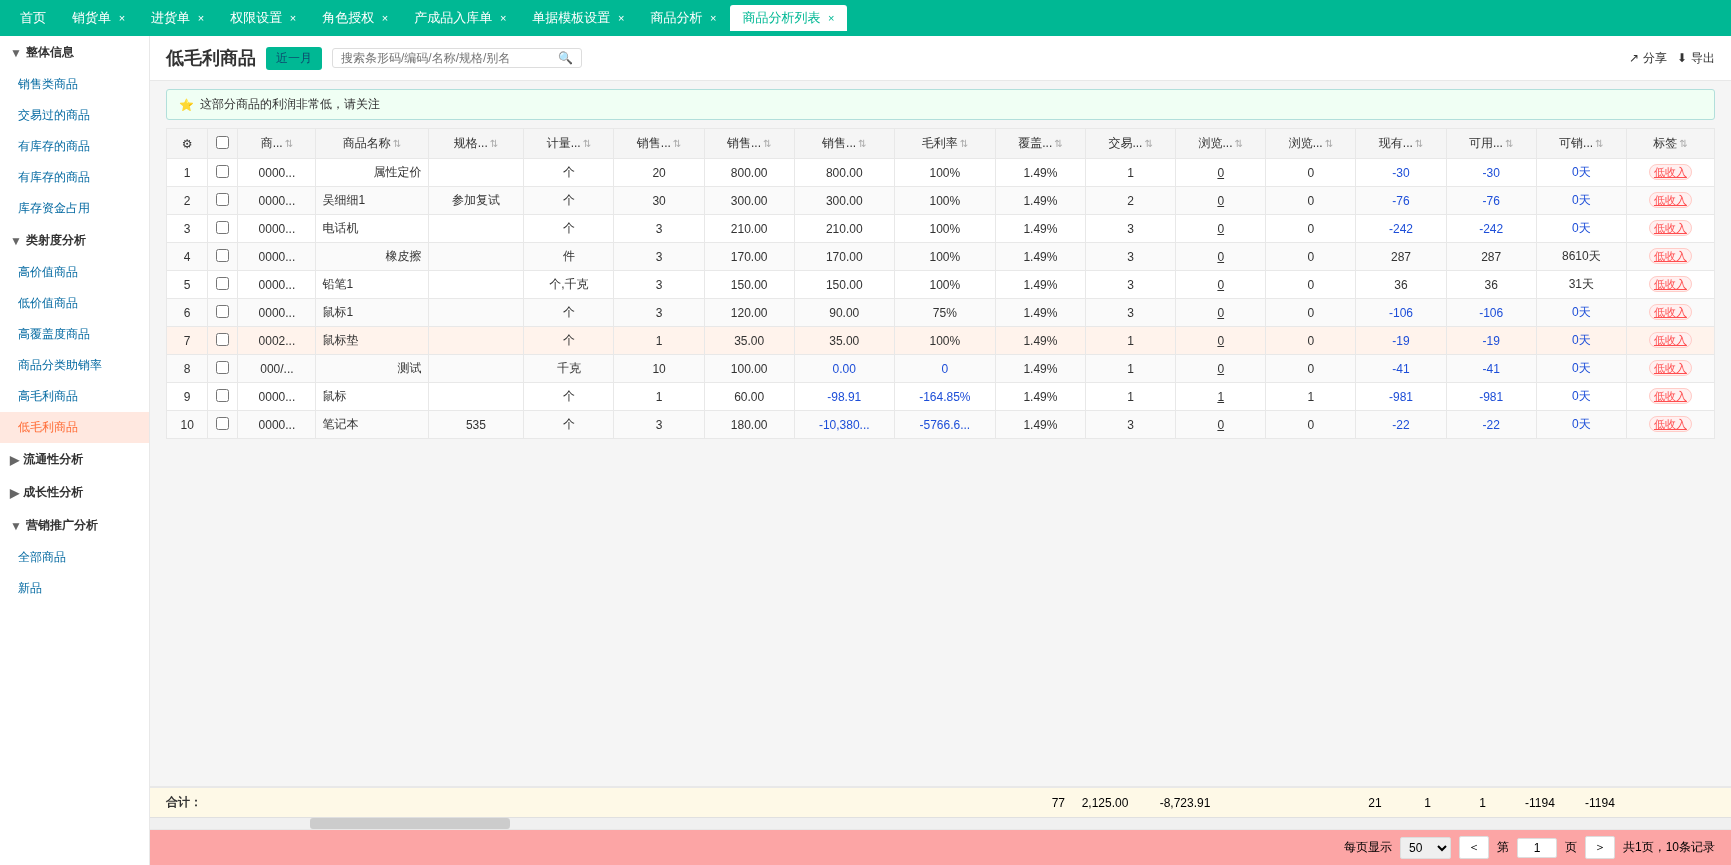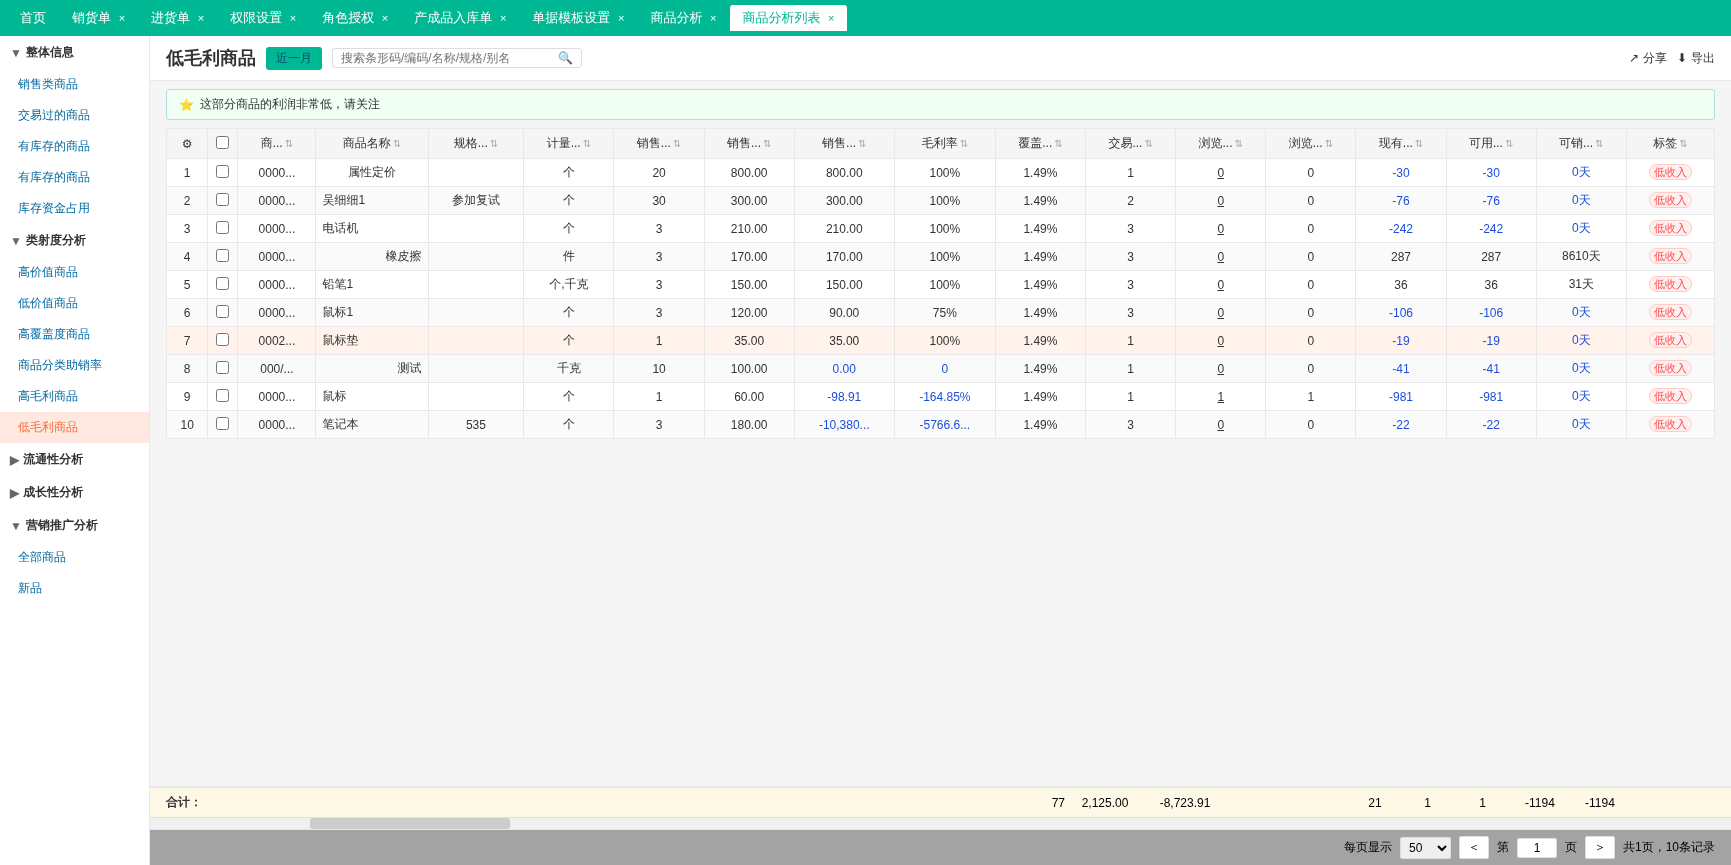--- a/index.html
+++ b/index.html
@@ -171,39 +171,40 @@
     }
     tbody tr:nth-child(even) { background: #fafafa; }
     tbody tr.highlighted { background: #fff3ec; }
     .tag-low { 
       background: #fff0f0; 
       color: #ff4d4f; 
       border: 1px solid #ffccc7; 
       padding: 1px 4px; 
       border-radius: 8px; 
       font-size: 11px; 
+      text-decoration: underline;
     }
     .red-text { color: #1d4ed8; }
     .link-underline { text-decoration: underline; color: #333; cursor: pointer; }
 
     
     .footer-totals {
       background: #fef9e7;
       border-top: 2px solid #e8e8e8;
       display: flex;
       align-items: center;
       padding: 6px 16px;
       font-size: 12px;
       gap: 10px;
     }
     .footer-totals .label { color: #333; font-weight: bold; margin-right: 10px; }
 
     
     .bottom-bar {
-      background: #a3a3a3;
+      background: #fca5a5;
       border-top: 1px solid #e8e8e8;
       display: flex;
       align-items: center;
       justify-content: flex-end;
       padding: 6px 16px;
       gap: 8px;
       font-size: 12px;
     }
     .bottom-bar select {
       border: 1px solid #ddd;
@@ -346,21 +347,21 @@
             <th>可用...<span class="sort-icon">⇅</span></th>
             <th>可销...<span class="sort-icon">⇅</span></th>
             <th>标签<span class="sort-icon">⇅</span></th>
           </tr>
         </thead>
         <tbody id="table-body">
         <tr>
     <td>1</td>
     <td><input type="checkbox" style=""></td>
     <td>0000...</td>
-    <td style="text-align:center">属性定价</td>
+    <td style="text-align:right">属性定价</td>
     <td></td>
     <td>个</td>
     <td>20</td>
     <td>800.00</td>
     <td class="">800.00</td>
     <td class="">100%</td>
     <td>1.49%</td>
     <td>1</td>
     <td class="link-underline">0</td>
     <td>0</td>

